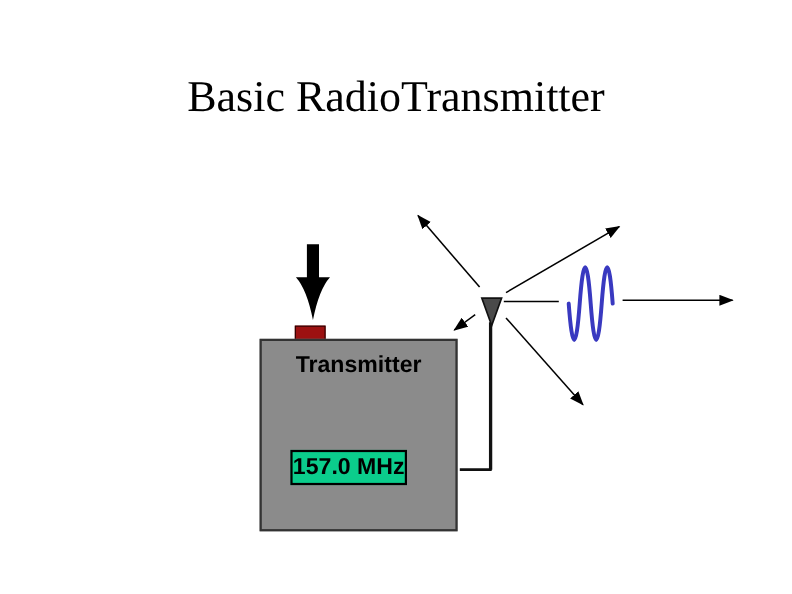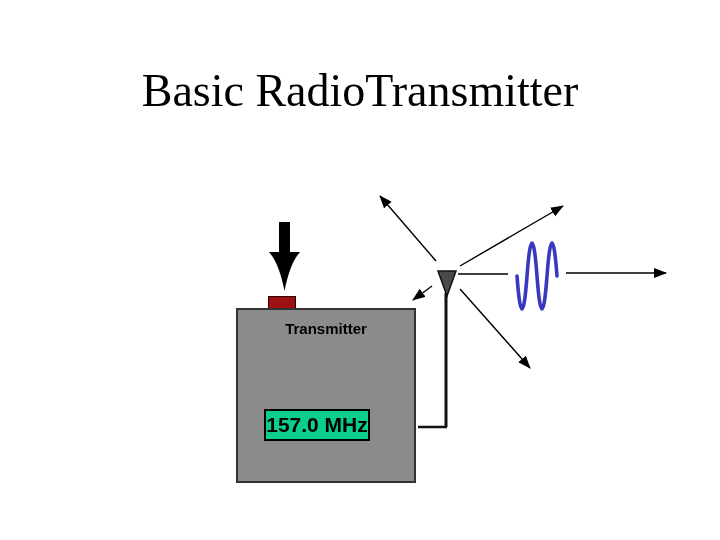--- a/index.html
+++ b/index.html
@@ -15,21 +15,21 @@
     background: #ffffff;
     overflow: hidden;
   }
   .slide-title {
     position: absolute;
     left: 0;
     top: 64px;
     width: 720px;
     text-align: center;
     font-family: "Liberation Serif", "DejaVu Serif", serif;
-    font-size: 46px;
+    font-size: 40px;
     font-weight: 400;
     color: #000000;
     letter-spacing: 0px;
     white-space: nowrap;
   }
   .diagram-svg {
     position: absolute;
     left: 0;
     top: 0;
     width: 720px;
@@ -54,21 +54,21 @@
     background: #8b8b8b;
     border: 2px solid #333333;
     box-sizing: border-box;
   }
   .transmitter-label {
     position: absolute;
     left: 0px;
     top: 10px;
     width: 176px;
     text-align: center;
-    font-size: 15px;
+    font-size: 21px;
     font-weight: bold;
     color: #000000;
   }
   .frequency-display {
     position: absolute;
     left: 26px;
     top: 99px;
     width: 106px;
     height: 32px;
     background: #0bcd8c;

